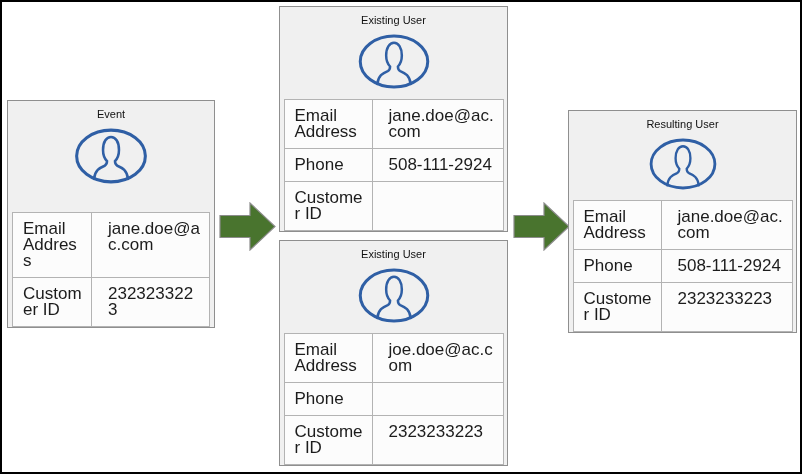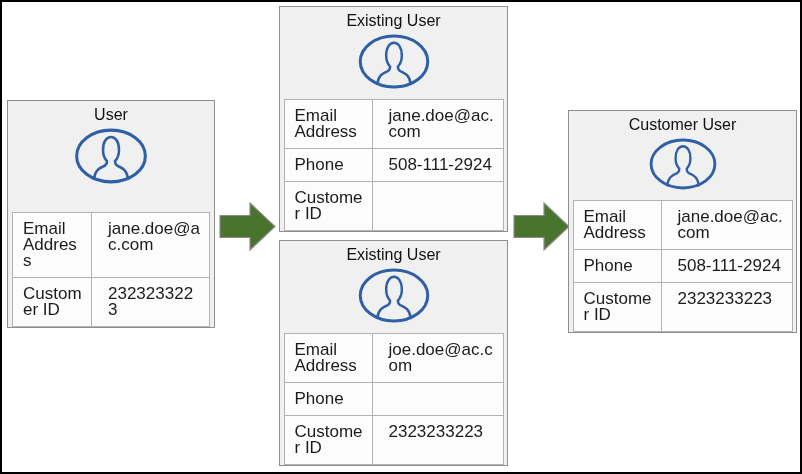--- a/index.html
+++ b/index.html
@@ -19,21 +19,21 @@
   .panel {
     position: absolute;
     background: var(--panel-bg, #f0f0f0);
     border: 1px solid var(--panel-border, #8f8f8f);
     display: flex;
     flex-direction: column;
     align-items: center;
   }
   .panel-title {
     margin-top: 4px;
-    font-size: 16px;
+    font-size: 11px;
     line-height: 19px;
     color: #111;
     text-align: center;
   }
   .user-icon { margin-top: 4px; display: block; }
   .user-icon ellipse,
   .user-icon path {
     fill: none;
     stroke: var(--icon-blue, #2f5fa5);
   }
@@ -62,21 +62,21 @@
     stroke: #8c8c8c;
     stroke-width: 1.2;
   }
 </style>
 </head>
 <body>
 
 <div class="canvas">
 
   <div class="panel" style="left:5px; top:98px; width:208px; height:228px;">
-    <div class="panel-title">User</div>
+    <div class="panel-title">Event</div>
     <svg class="user-icon" width="88" height="66" viewBox="0 0 88 66" aria-hidden="true">
       <ellipse cx="44" cy="33" rx="40.5" ry="30.5"></ellipse>
       <path d="M24,60 C25,50 30.5,47 36.5,44.5 C38.5,43.5 39.3,41.5 39.3,39
                C35.5,35 34.6,30 34.6,25.8 C34.6,16 38.8,10.5 44,10.5
                C49.2,10.5 53.4,16 53.4,25.8 C53.4,30 52.5,35 48.7,39
                C48.7,41.5 49.5,43.5 51.5,44.5 C57.5,47 63,50 64,60"></path>
     </svg>
     <table class="attrs gap-lg" style="width:198px;">
       <colgroup>
           <col style="width:79px">
@@ -159,21 +159,21 @@
       </tr>
     </tbody>
       </table>
   </div>
 
   <svg class="arrow" style="left:511px; top:200px;" width="57" height="49" viewBox="0 0 57 49" aria-hidden="true">
     <polygon points="1,13.5 31,13.5 31,1 56,24.5 31,48 31,35.5 1,35.5"></polygon>
   </svg>
 
   <div class="panel" style="left:566px; top:108px; width:229px; height:223px;">
-    <div class="panel-title">Customer User</div>
+    <div class="panel-title">Resulting User</div>
     <svg class="user-icon" width="88" height="66" viewBox="0 0 88 66" aria-hidden="true">
       <ellipse cx="44" cy="33" rx="40.5" ry="30.5"></ellipse>
       <path d="M24,60 C25,50 30.5,47 36.5,44.5 C38.5,43.5 39.3,41.5 39.3,39
                C35.5,35 34.6,30 34.6,25.8 C34.6,16 38.8,10.5 44,10.5
                C49.2,10.5 53.4,16 53.4,25.8 C53.4,30 52.5,35 48.7,39
                C48.7,41.5 49.5,43.5 51.5,44.5 C57.5,47 63,50 64,60"></path>
     </svg>
     <table class="attrs" style="width:220px;">
       <colgroup>
           <col style="width:88px">

